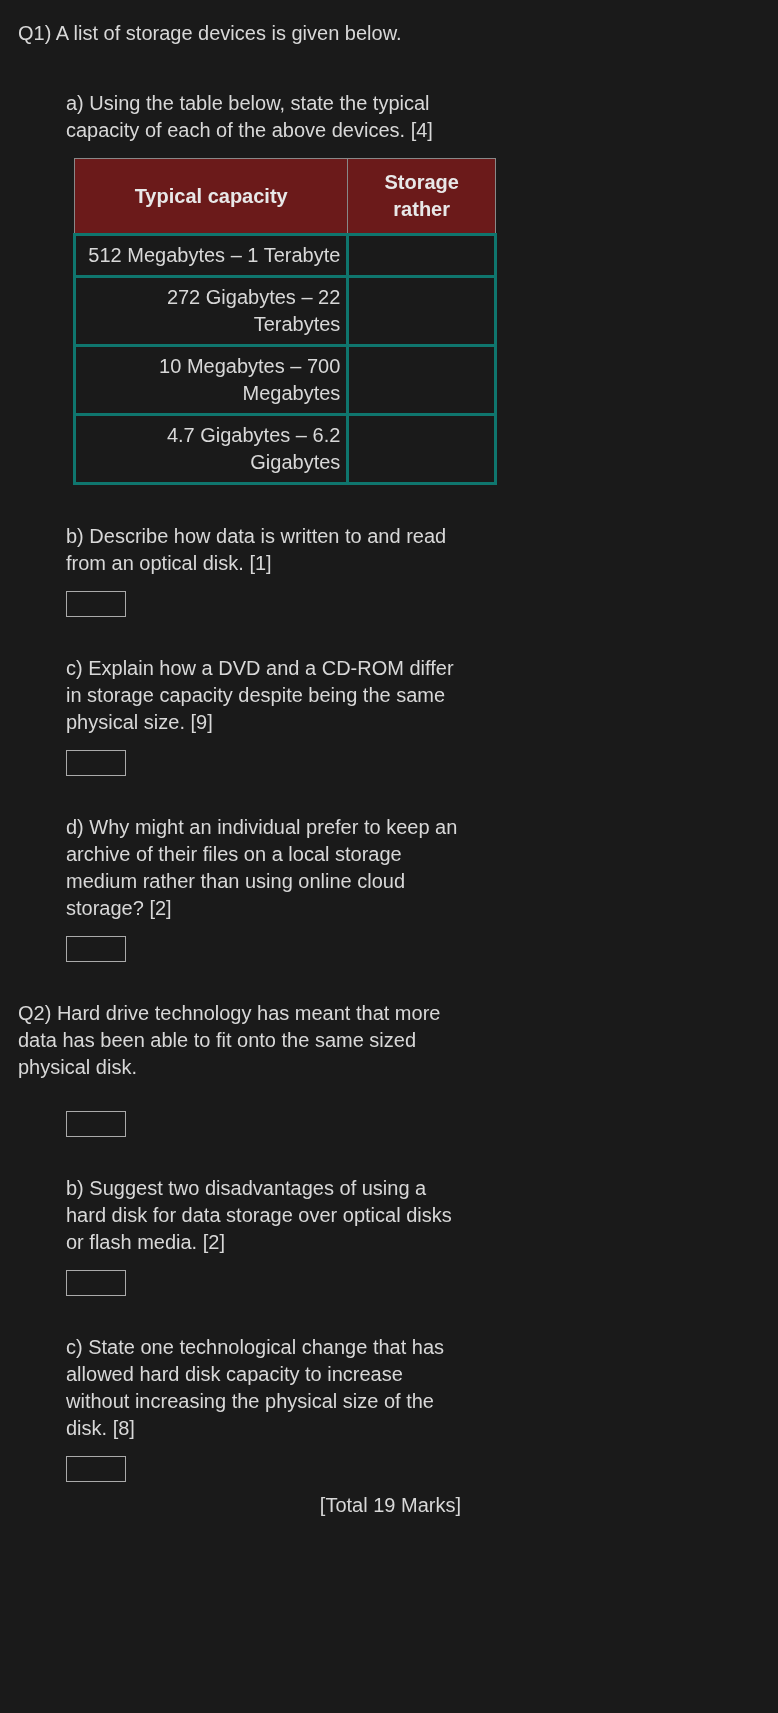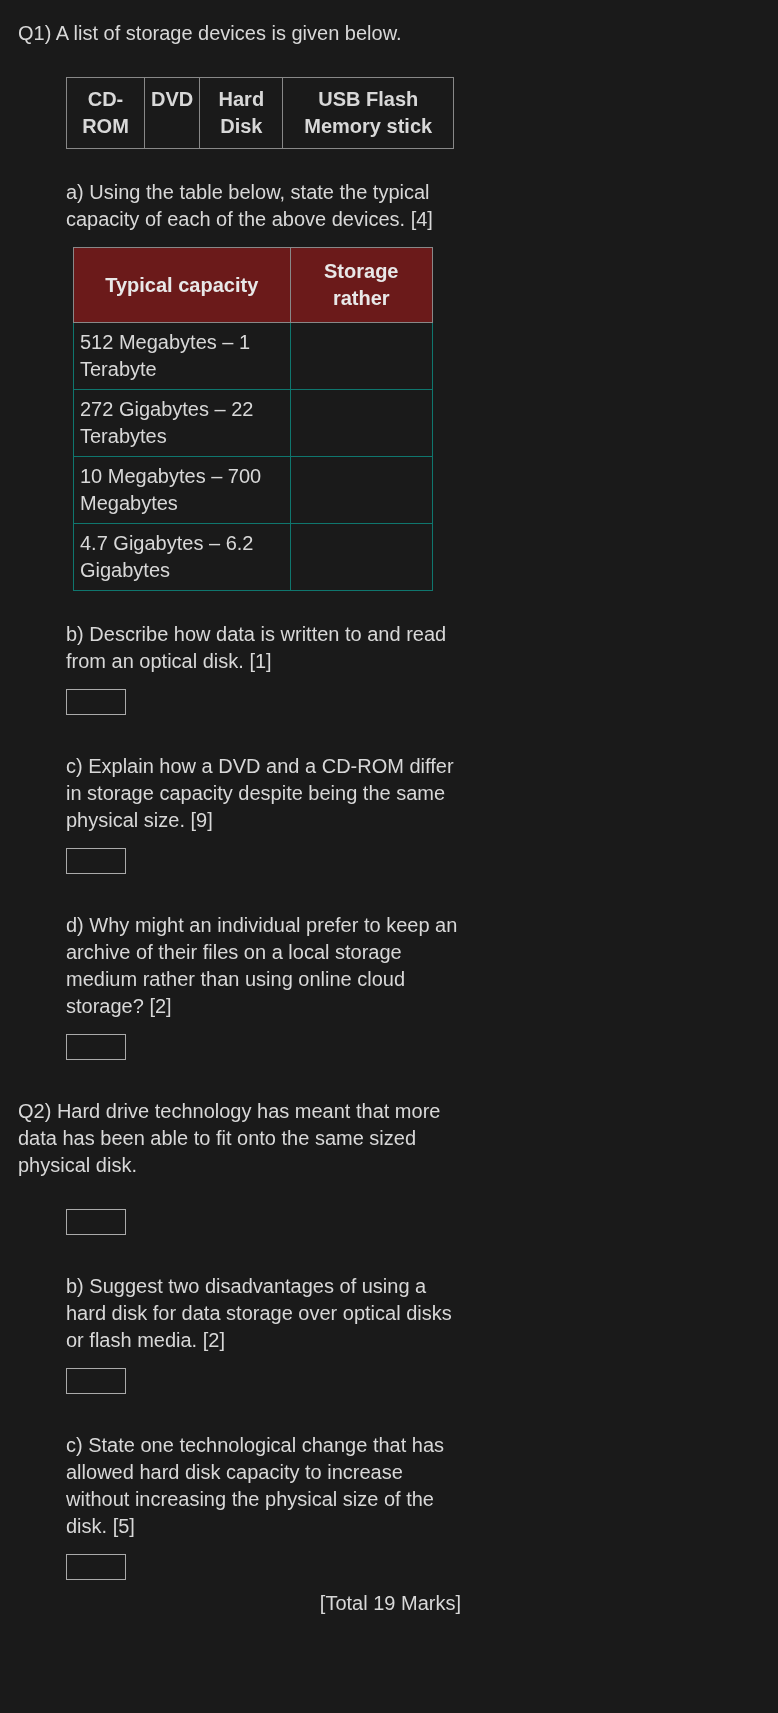--- a/index.html
+++ b/index.html
@@ -10,21 +10,21 @@
     font-family: Arial, Helvetica, sans-serif;
     font-size: 20px;
     line-height: 1.35;
     width: 778px;
   }
   .page {
     padding: 20px 18px 30px 18px;
     box-sizing: border-box;
   }
   .q-title {
-    margin: 0 0 30px 0;
+    margin: 0 0 43px 0;
   }
   table {
     border-collapse: collapse;
     margin-left: 48px;
     margin-bottom: 30px;
   }
   table.devices {
     width: 388px;
   }
   table.devices td {
@@ -34,35 +34,35 @@
     font-weight: bold;
     vertical-align: top;
   }
   .subq {
     margin-left: 48px;
     max-width: 395px;
     margin-bottom: 14px;
   }
   table.capacity {
     margin-left: 55px;
-    width: 360px;
-    margin-bottom: 30px;
+    width: 424px;
+    margin-bottom: 38px;
   }
   table.capacity th {
     border: 1px solid #888;
     background: #6b1a1a;
     color: #e8e8e8;
     font-weight: bold;
     padding: 10px 6px;
     text-align: center;
   }
   table.capacity td {
-    border: 1px solid #0f766e;
+    border: 3px solid #0f766e;
     padding: 6px 6px;
-    text-align: left;
+    text-align: right;
   }
   table.capacity td.empty {
     min-width: 120px;
   }
   .answer-box {
     margin-left: 48px;
     width: 60px;
     height: 26px;
     border: 1px solid #aaa;
     background: transparent;
@@ -84,30 +84,20 @@
     margin-top: 10px;
   }
 </style>
 </head>
 <body>
 
 <div class="page">
 
   <div class="q-title">Q1) A list of storage devices is given below.</div>
 
-  <table class="devices">
-    <tbody>
-        <tr>
-      <td>CD-ROM</td>
-      <td>DVD</td>
-      <td>Hard Disk</td>
-      <td>USB Flash Memory stick</td>
-    </tr>
-  </tbody>
-    </table>
 
   <div class="subq">a)    Using the table below, state the typical capacity of each of the above devices.  [4]</div>
 
   <table class="capacity">
     <tbody>
         <tr>
       <th>Typical capacity</th>
       <th>Storage rather</th>
     </tr>
     <tr>
@@ -138,18 +128,18 @@
   <div class="subq">d)    Why might an individual prefer to keep an archive of their files on a local storage medium rather than using online cloud storage?    [2]</div>
   <input type="text" class="answer-box" style="">
 
   <div class="q2-title">Q2) Hard drive technology has meant that more data has been able to fit onto the same sized physical disk.</div>
 
   <input type="text" class="answer-box" style="">
 
   <div class="subq">b)    Suggest two disadvantages of using a hard disk for data storage over optical disks or flash media. [2]</div>
   <input type="text" class="answer-box" style="">
 
-  <div class="subq">c)    State one technological change that has allowed hard disk capacity to increase without increasing the physical size of the disk.    [5]</div>
+  <div class="subq">c)    State one technological change that has allowed hard disk capacity to increase without increasing the physical size of the disk.    [8]</div>
   <input type="text" class="answer-box" style="margin-bottom: 10px;">
 
   <div class="total">[Total 19 Marks]</div>
 
 </div>
 
 </body></html>

